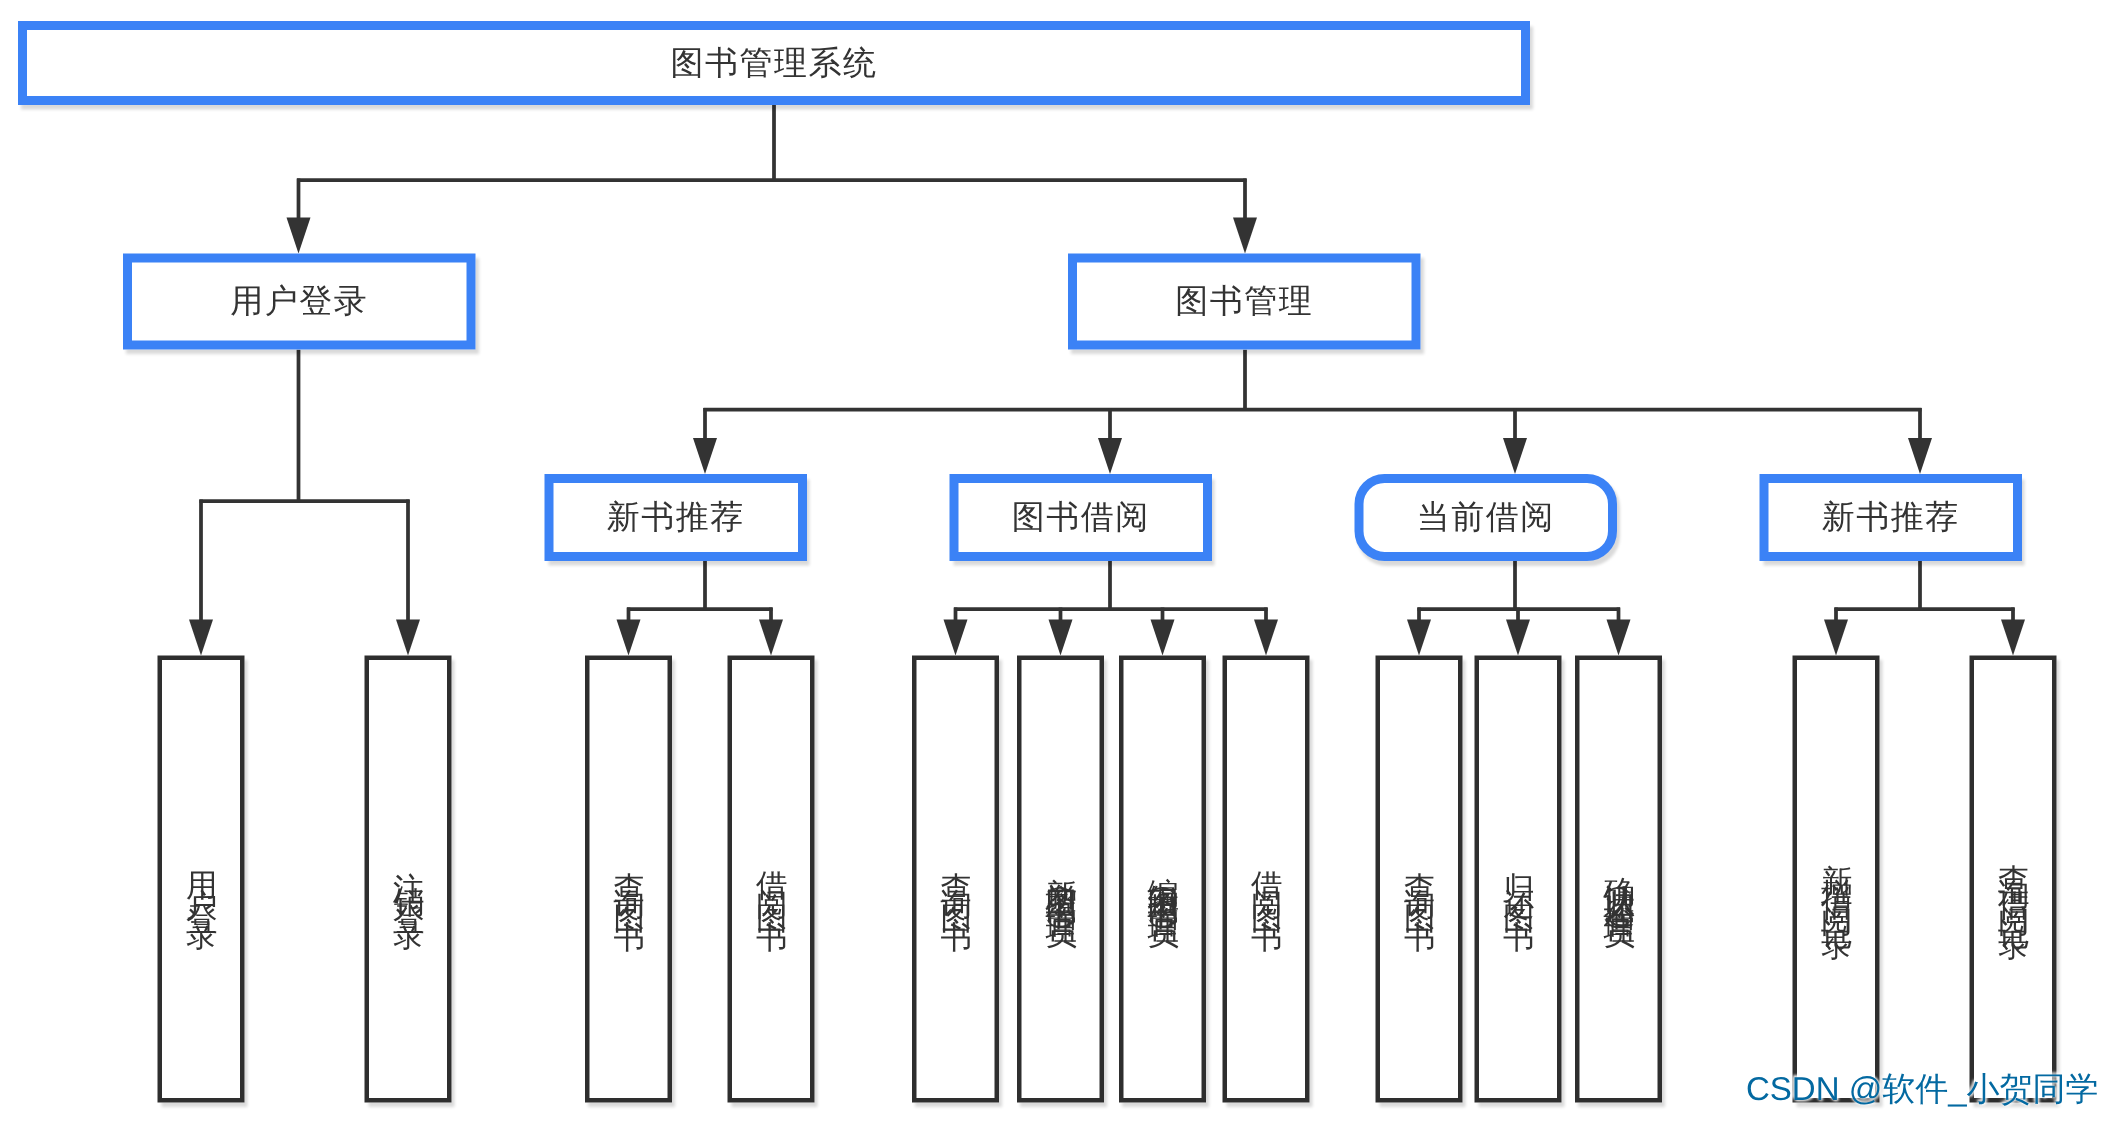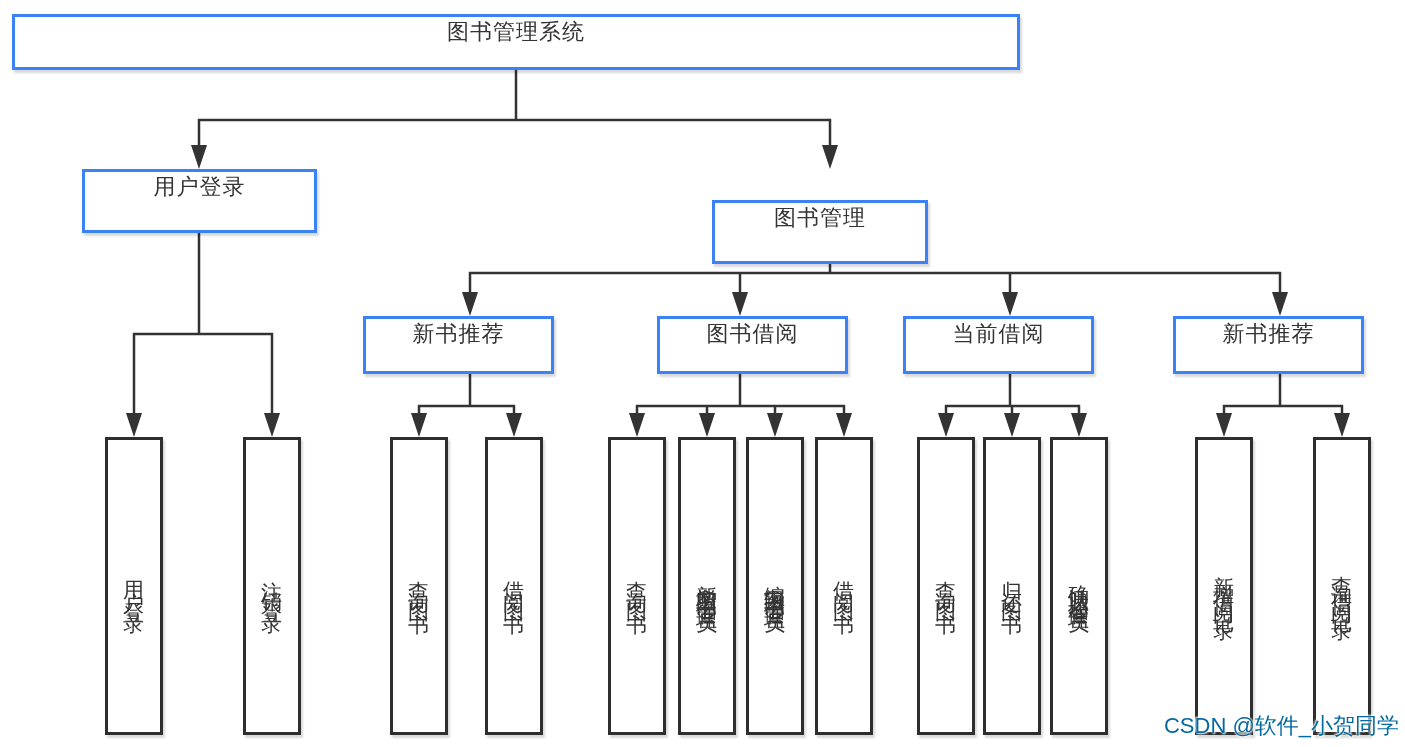--- a/index.html
+++ b/index.html
@@ -6,48 +6,48 @@
   #stage {
     position:relative; width:1405px; height:747px; background:#ffffff;
     font-family:"Liberation Sans","DejaVu Sans",sans-serif; overflow:hidden;
   }
   svg.wires { position:absolute; left:0; top:0; z-index:1; }
   svg.wires line { stroke:#333333; stroke-width:2.5; }
   svg.wires polygon { fill:#333333; stroke:none; }
 
   .hbox {
     position:absolute; z-index:2; box-sizing:border-box;
-    border:3px solid #3b82f6; background:#ffffff;
-    display:flex; justify-content:center;
+    border:6px solid #3b82f6; background:#ffffff;
+    display:flex; align-items:center; justify-content:center;
     font-size:22px; color:#333333; letter-spacing:1px;
     box-shadow:2px 3px 2px rgba(0,0,0,0.15);
   }
   .vbox {
     position:absolute; z-index:2; box-sizing:border-box;
     top:437px; width:58px; height:298px;
     border:3px solid #2e2e2e; background:#ffffff;
     display:flex; align-items:center; justify-content:center;
     box-shadow:2px 3px 2px rgba(0,0,0,0.15);
   }
   .vbox span {
     writing-mode:vertical-rl; text-orientation:mixed;
     font-size:21px; color:#333333; line-height:1;
   }
   .v4 span { letter-spacing:11px; }
   .v6 span { letter-spacing:9px; }
   .v9 span { letter-spacing:4px; }
 
   #root-box   { left:12px;  top:14px;  width:1008px; height:56px; }
   #user-login { left:82px;  top:169px; width:235px;  height:64px; }
-  #book-mgmt  { left:712px; top:169px; width:216px;  height:64px;margin-top:31px; }
-
-  .l3 { top:316px; width:191px; height:58px; }
+  #book-mgmt  { left:712px; top:169px; width:235px;  height:64px; }
+
+  .l3 { top:316px; width:175px; height:58px; }
   #new-book-recommend { left:363px; }
-  #book-borrow        { left:633px;margin-left:24px; }
-  #current-borrow     { left:903px; }
+  #book-borrow        { left:633px; }
+  #current-borrow     { left:903px;border-radius:20px; }
   #borrow-records     { left:1173px; }
 
   #leaf-user-login     { left:105px; }
   #leaf-logout         { left:243px; }
   #leaf-nb-query       { left:390px; }
   #leaf-nb-borrow      { left:485px; }
   #leaf-bb-query       { left:608px; }
   #leaf-bb-add         { left:678px; }
   #leaf-bb-edit        { left:746px; }
   #leaf-bb-borrow      { left:815px; }

